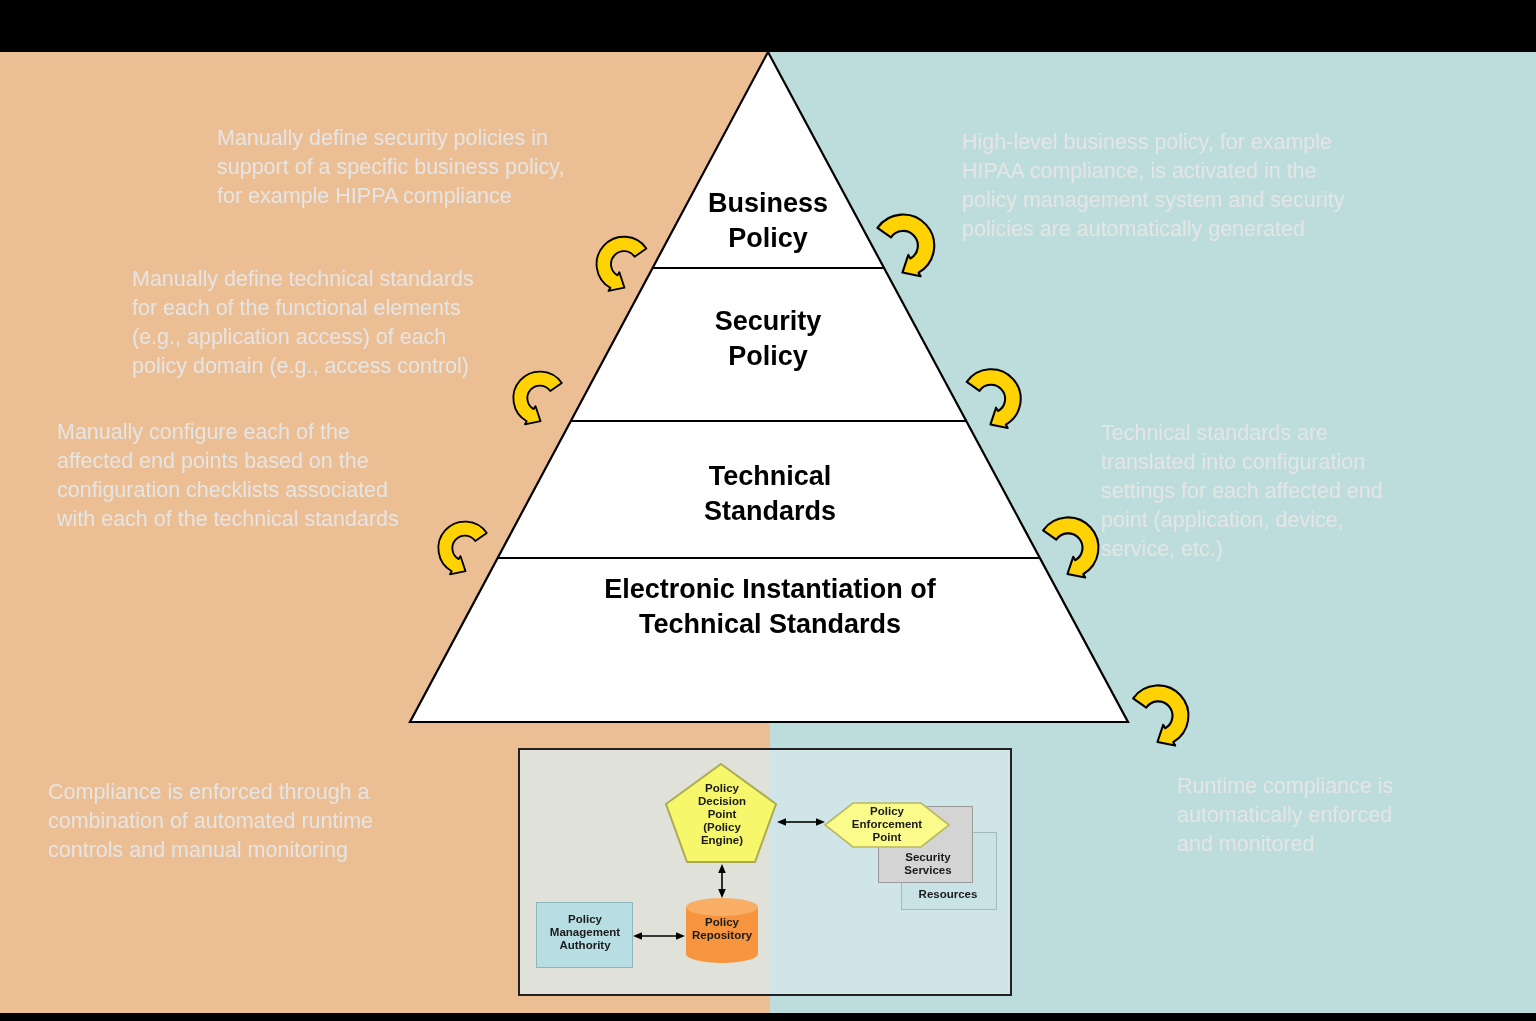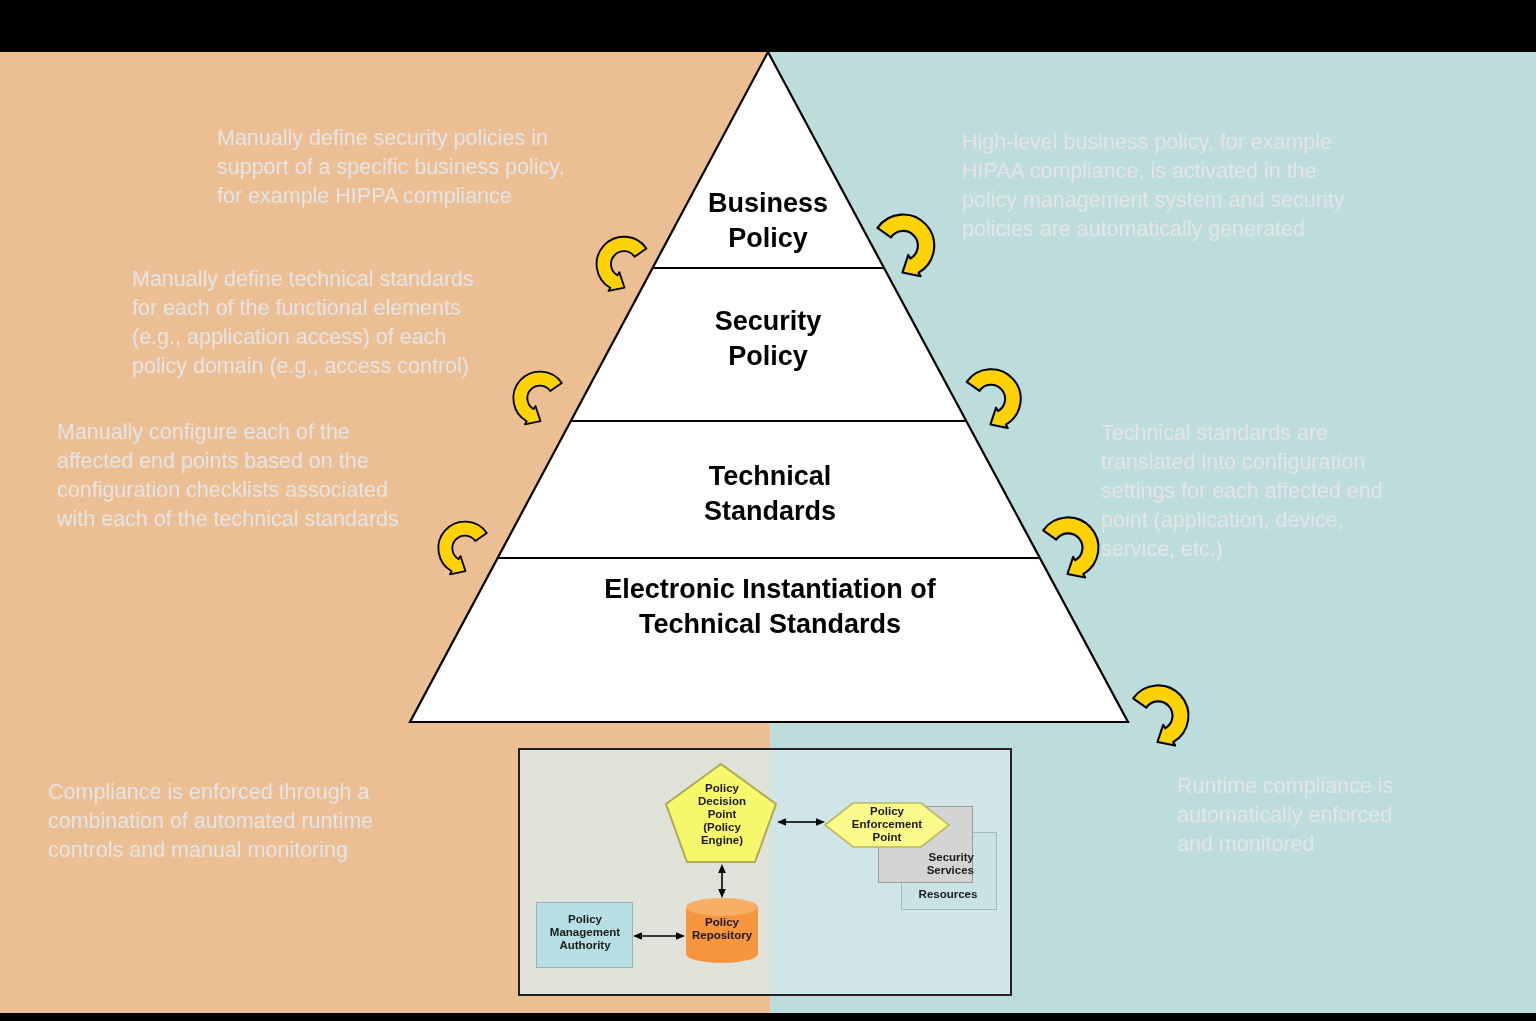--- a/index.html
+++ b/index.html
@@ -130,21 +130,21 @@
   <div id="flowbox">
     <div class="half-l"></div>
     <div class="half-r"></div>
   </div>
 
   <div class="fd-box" style="left:901px; top:832px; width:96px; height:78px;
        background:#C9E2E5; border:1px solid #9fb9bc;"></div>
 
   <div class="fd-box" style="left:878px; top:806px; width:95px; height:77px;
        background:#D4D4D4; border:1px solid #9a9a9a;"></div>
-  <div class="fd-label" style="left:927px; top:851px; transform:none; left:882px; width:92px;text-align:right;">Security Services</div>
+  <div class="fd-label" style="left:927px; top:851px; transform:none; left:882px; width:92px;">Security Services</div>
   <div class="fd-label" style="left:948px; top:888px;">Resources</div>
 
   <svg class="shape-svg" style="left:663px; top:762px;" width="116" height="104" viewBox="0 0 116 104">
     <polygon points="58,2 113,42 92,100 24,100 3,42" fill="#F6F76B" stroke="#ABAB54" stroke-width="2"></polygon>
   </svg>
   <div class="fd-label pre" style="left:722px; top:782px;">Policy
 Decision
 Point
 (Policy
 Engine)</div>

